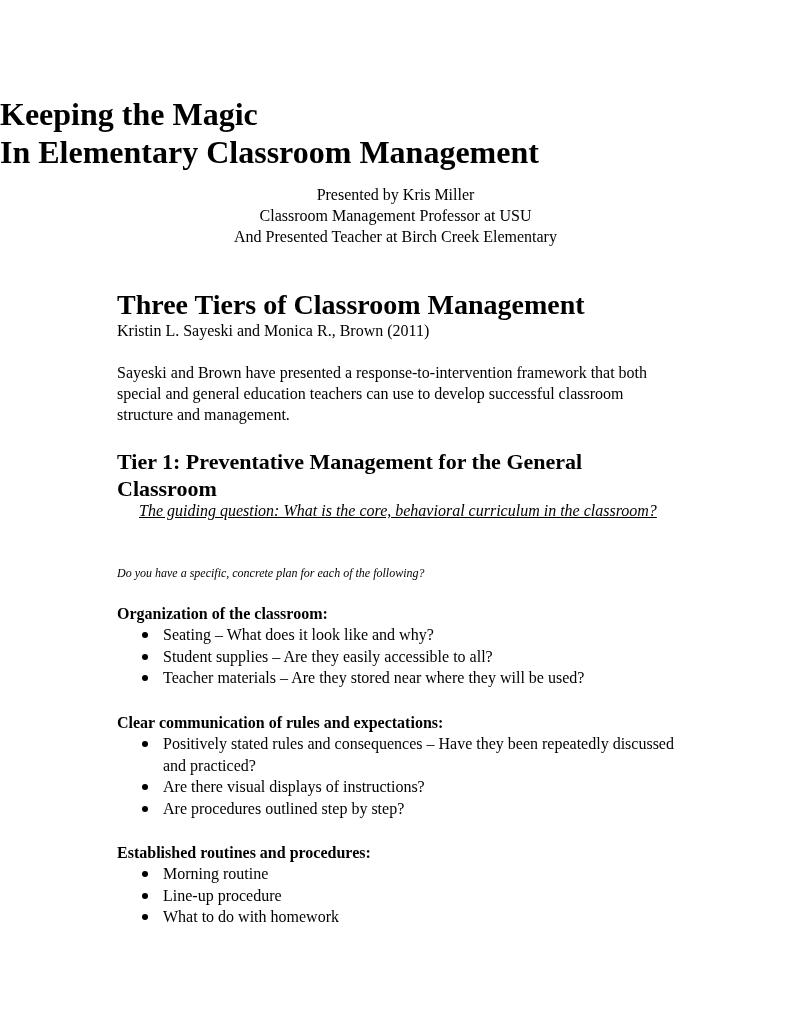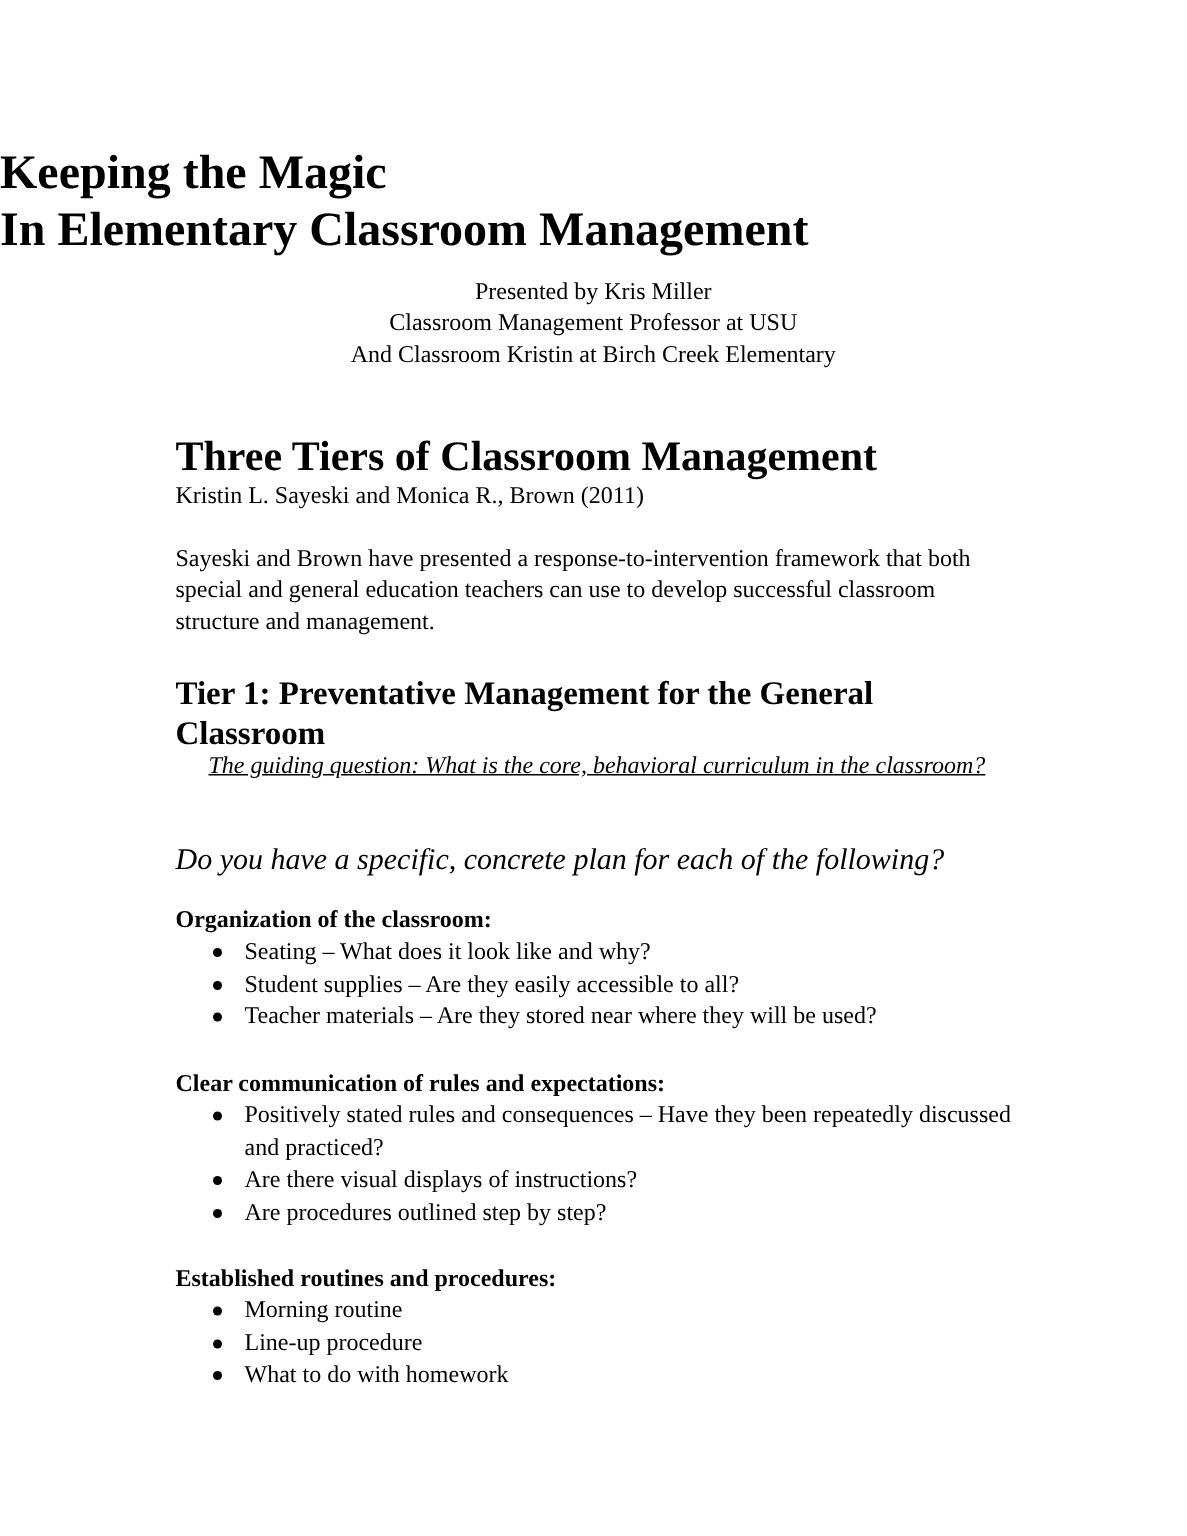--- a/index.html
+++ b/index.html
@@ -68,21 +68,21 @@
     left: 139px;
     font-style: italic;
     font-size: 16px;
     line-height: 21px;
     top: 500px;
     width: 530px;
     text-decoration: underline;
   }
   .prompt {
     font-style: italic;
-    font-size: 20px;
+    font-size: 12px;
     line-height: 21px;
     top: 563px;
   }
   .section {
     position: absolute;
     left: 117px;
     width: 570px;
   }
   .section-heading {
     font-weight: bold;
@@ -120,21 +120,21 @@
 <div class="page">
 
   <h1 class="title">
     <div>Keeping the Magic</div>
     <div>In Elementary Classroom Management</div>
   </h1>
 
   <div class="subtitle">
     <div>Presented by Kris Miller</div>
     <div>Classroom Management Professor at USU</div>
-    <div>And Classroom Kristin at Birch Creek Elementary</div>
+    <div>And Presented Teacher at Birch Creek Elementary</div>
   </div>
 
   <h2 class="abs h1">Three Tiers of Classroom Management</h2>
   <p class="abs authors">Kristin L. Sayeski and Monica R., Brown (2011)</p>
   <p class="abs intro">Sayeski and Brown have presented a response-to-intervention framework that both special and general education teachers can use to develop successful classroom structure and management.</p>
 
   <h3 class="abs h2">Tier 1: Preventative Management for the General Classroom</h3>
   <p class="abs guiding">The guiding question: What is the core, behavioral curriculum in the classroom?</p>
   <p class="abs prompt">Do you have a specific, concrete plan for each of the following?</p>
 

